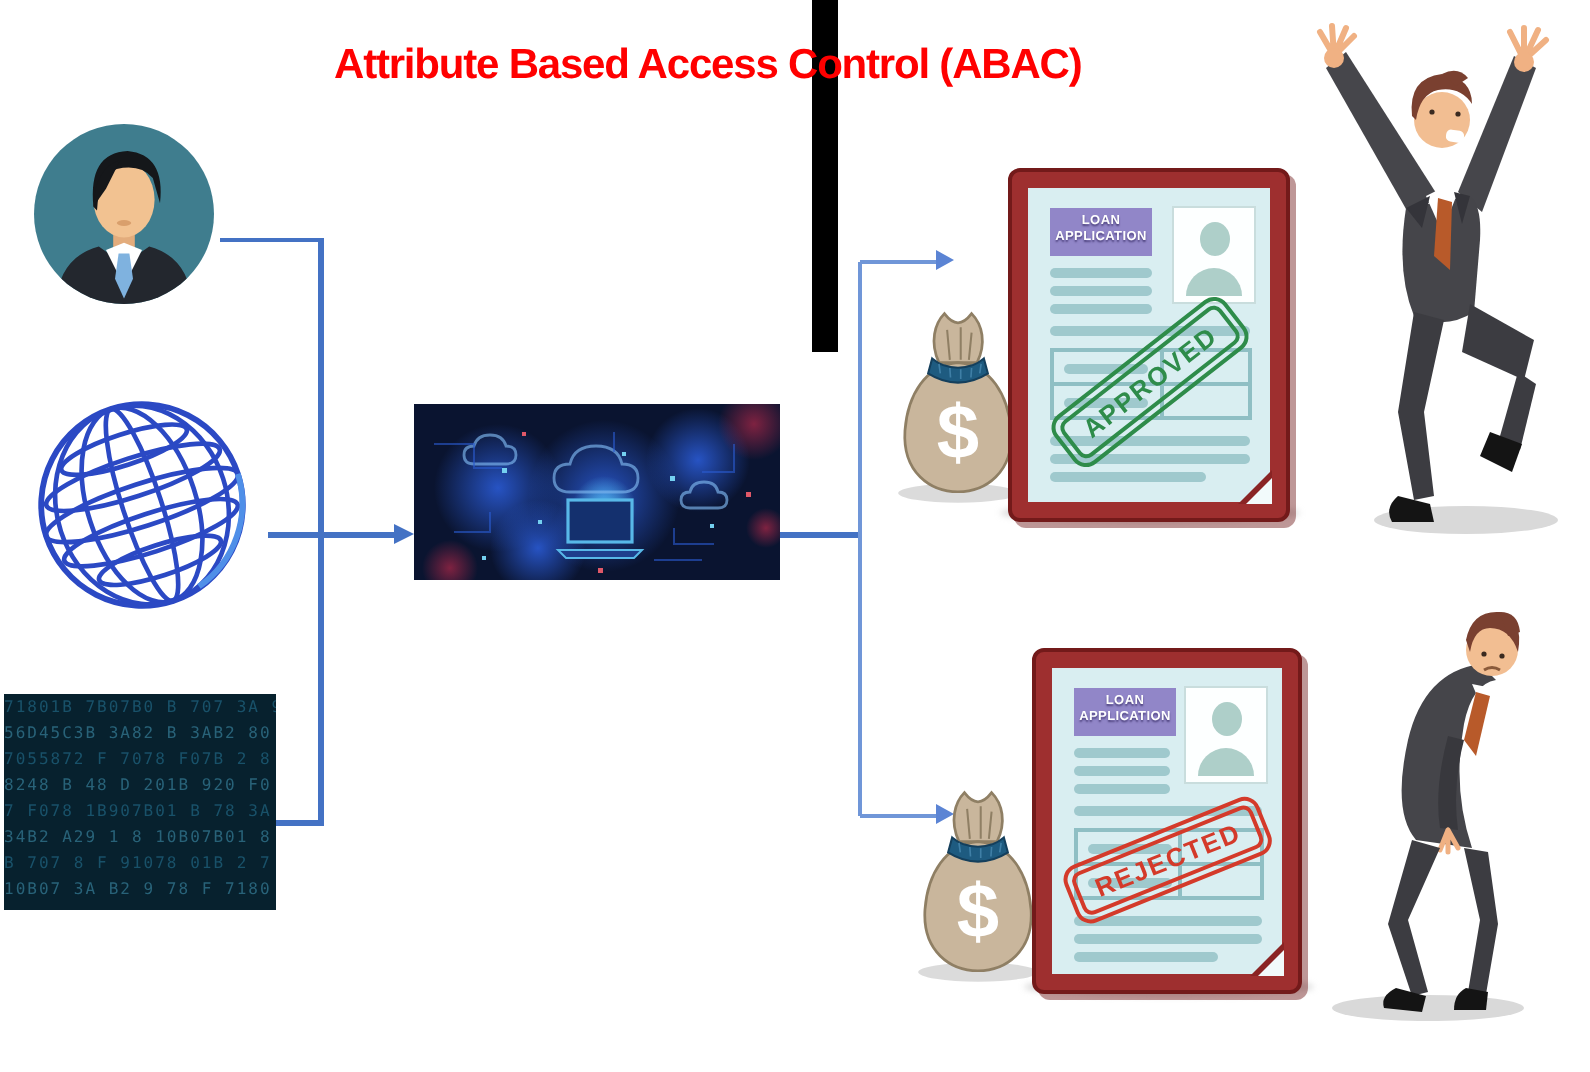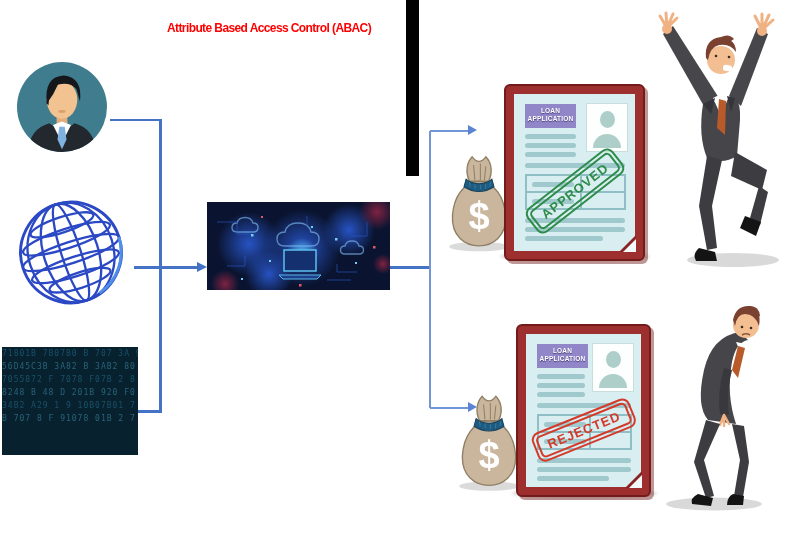--- a/index.html
+++ b/index.html
@@ -1,21 +1,21 @@
 <!DOCTYPE html>
 <html><head>
 <meta charset="utf-8">
 <style>
   html,body{margin:0;padding:0;}
   body{font-family:"Liberation Sans", sans-serif;}
   #canvas{position:relative;width:795px;height:536px;background:#ffffff;overflow:hidden;}
 
   
   #black-bar{position:absolute;left:406px;top:0;width:13px;height:176px;background:#000;z-index:1;}
-  #title{position:absolute;left:167px;top:21px;font-size:12px;font-weight:bold;color:#FF0000;
+  #title{position:absolute;left:167px;top:21px;font-size:21px;font-weight:bold;color:#FF0000;
          letter-spacing:-0.6px;white-space:nowrap;z-index:2;}
 
   
   .abs{position:absolute;}
 
   
   .c-line{position:absolute;background:#4472C4;z-index:0;}
   .c-line.light{background:#7096D8;}
   .ah{position:absolute;width:0;height:0;border-top:5.5px solid transparent;border-bottom:5.5px solid transparent;z-index:0;}
   .ah.main{border-left:10px solid #4472C4;}
@@ -104,22 +104,24 @@
       </g>
       <path d="M117,65 A52,52 0 0 1 80,114" fill="none" stroke="#4F8FE8" stroke-width="3" transform="rotate(-18 65 65)"></path>
     </svg>
   </div>
 
   <div id="data-img">
     <span class="hexrow">71801B 7B07B0 B 707 3A 9</span>
     <span class="hexrow">56D45C3B 3A82 B 3AB2 80</span>
     <span class="hexrow">7055872 F 7078 F07B 2 8</span>
     <span class="hexrow">8248 B 48 D 201B 920 F0</span>
-    <span class="hexrow">34B2 A29 1 9 10B07B01 7</span>
+    <span class="hexrow">7 F078 1B907B01 B 78 3A</span>
+    <span class="hexrow">34B2 A29 1 8 10B07B01 8</span>
     <span class="hexrow">B 707 8 F 91078 01B 2 7</span>
+    <span class="hexrow">10B07 3A B2 9 78 F 7180</span>
   </div>
 
   <svg class="abs" style="left:207px;top:202px;z-index:1;" width="183" height="88" viewBox="0 0 183 88">
     <defs>
       <radialGradient id="bg1">
           <stop offset="0%" stop-color="#2E63E8" stop-opacity=".8"></stop>
           <stop offset="100%" stop-color="#2E63E8" stop-opacity="0"></stop>
         </radialGradient>
       <radialGradient id="bg2">
           <stop offset="0%" stop-color="#B02848" stop-opacity=".7"></stop>

